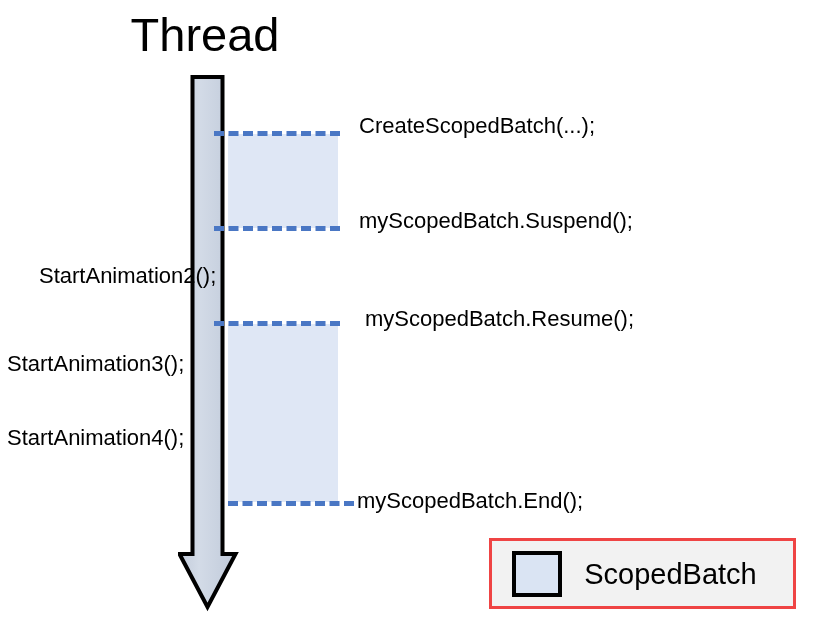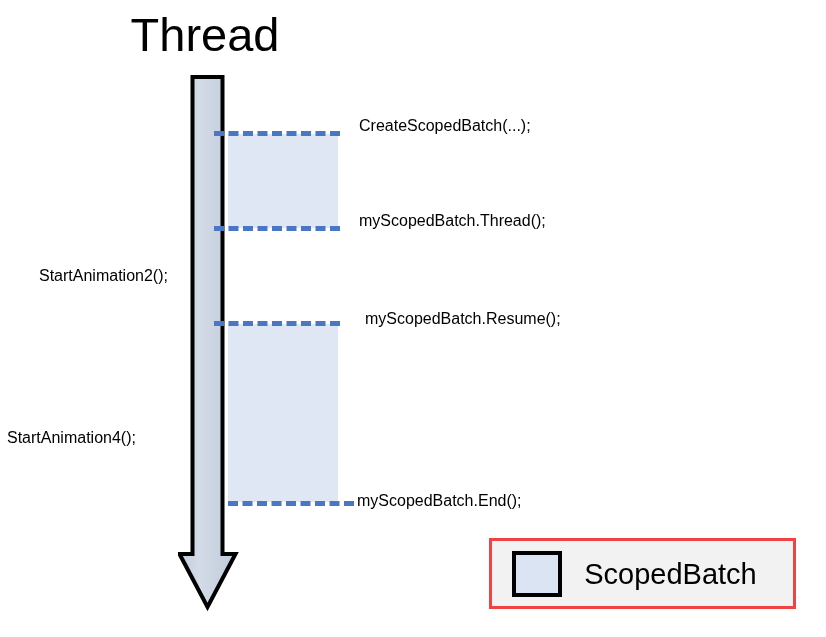--- a/index.html
+++ b/index.html
@@ -50,21 +50,21 @@
   .dash-line {
     position: absolute;
     height: 0px;
     border-top: 5px dashed #4a77c4;
   }
 
   
   .label {
     position: absolute;
     color: #000000;
-    font-size: 16px;
+    font-size: 22px;
     line-height: 24px;
     font-family: "Liberation Sans", sans-serif;
     white-space: nowrap;
   }
   .label-left  { text-align: left; }
   .label-right { text-align: left; }
 
   
   #legend {
     position: absolute;
@@ -125,24 +125,25 @@
 
   <div class="batch-rect" style="left:228px; top:134px; width:110px; height:94px;"></div>
   <div class="dash-line" style="left:214px; top:131px; width:126px;"></div>
   <div class="dash-line" style="left:214px; top:226px; width:126px;"></div>
 
   <div class="batch-rect" style="left:228px; top:324px; width:110px; height:178px;"></div>
   <div class="dash-line" style="left:214px; top:321px; width:126px;"></div>
   <div class="dash-line" style="left:228px; top:501px; width:126px;"></div>
 
   <div class="label label-left" style="left:7px; top:264px;margin-left:32px;">StartAnimation2();</div>
+  <div class="label label-left" style="left:7px; top:352px;">StartAnimation3();</div>
   <div class="label label-left" style="left:7px; top:410px;margin-top:16px;">StartAnimation4();</div>
 
   <div class="label label-right" style="left:359px; top:114px;">CreateScopedBatch(...);</div>
-  <div class="label label-right" style="left:359px; top:209px;">myScopedBatch.Thread();</div>
+  <div class="label label-right" style="left:359px; top:209px;">myScopedBatch.Suspend();</div>
   <div class="label label-right" style="left:365px; top:307px;">myScopedBatch.Resume();</div>
   <div class="label label-right" style="left:357px; top:489px;">myScopedBatch.End();</div>
 
   <div id="legend">
     <div id="legend-swatch"></div>
     <div id="legend-label">ScopedBatch</div>
   </div>
 
 </div>
 

